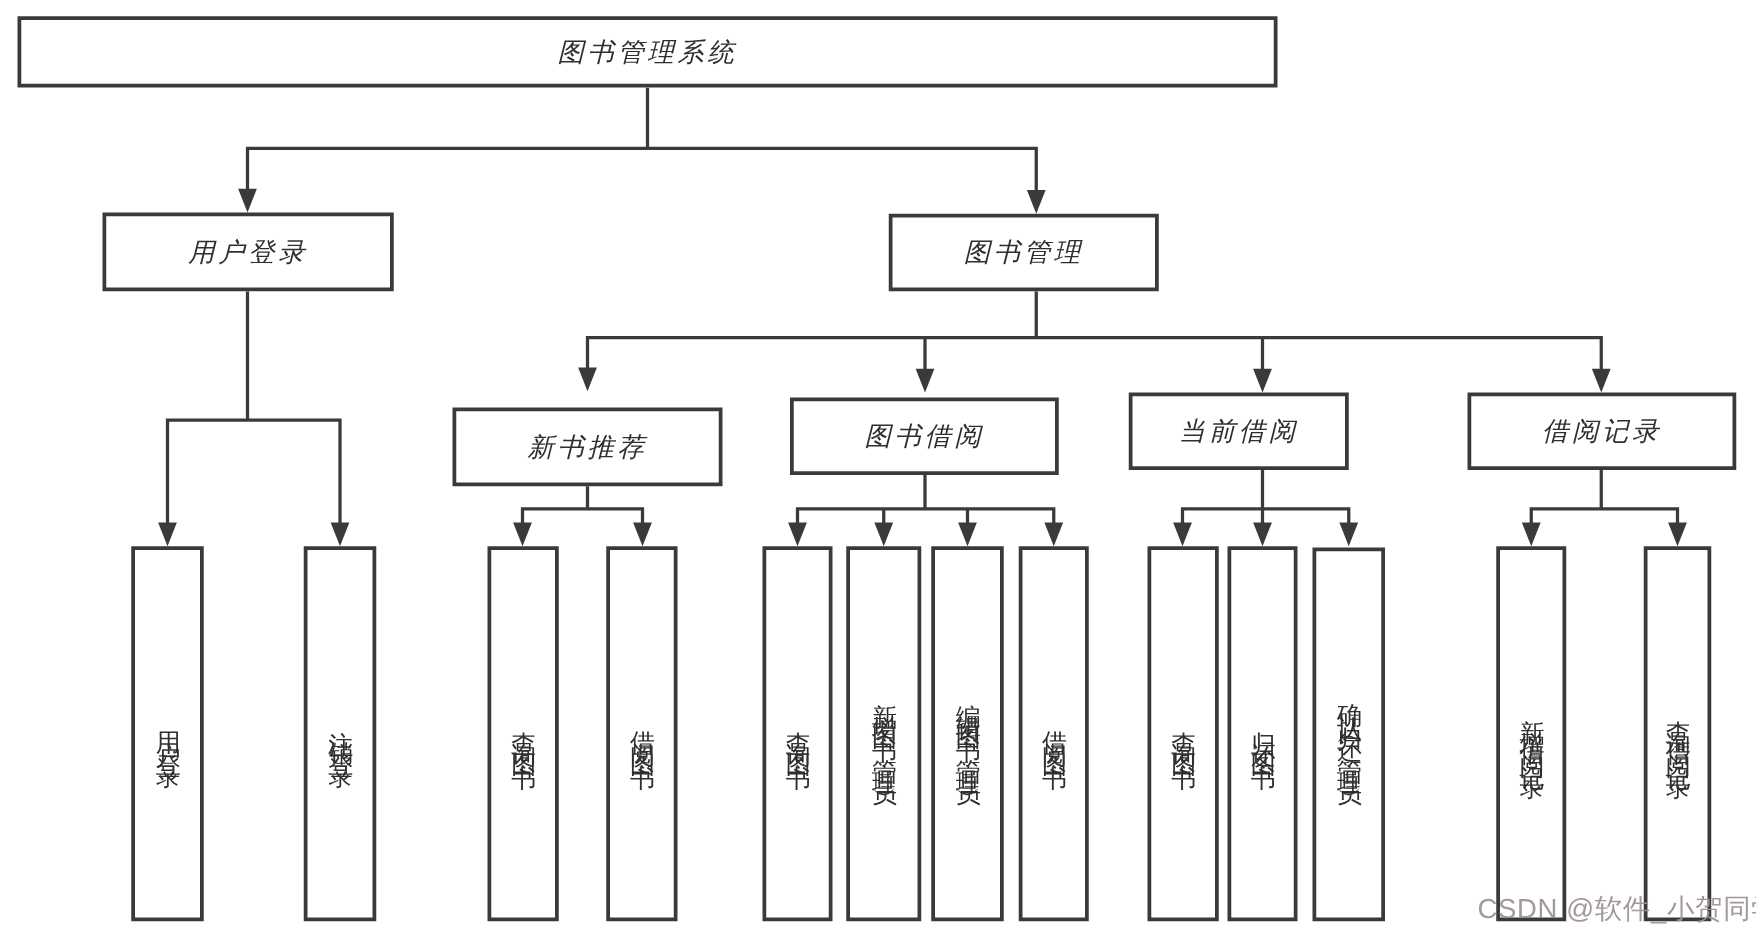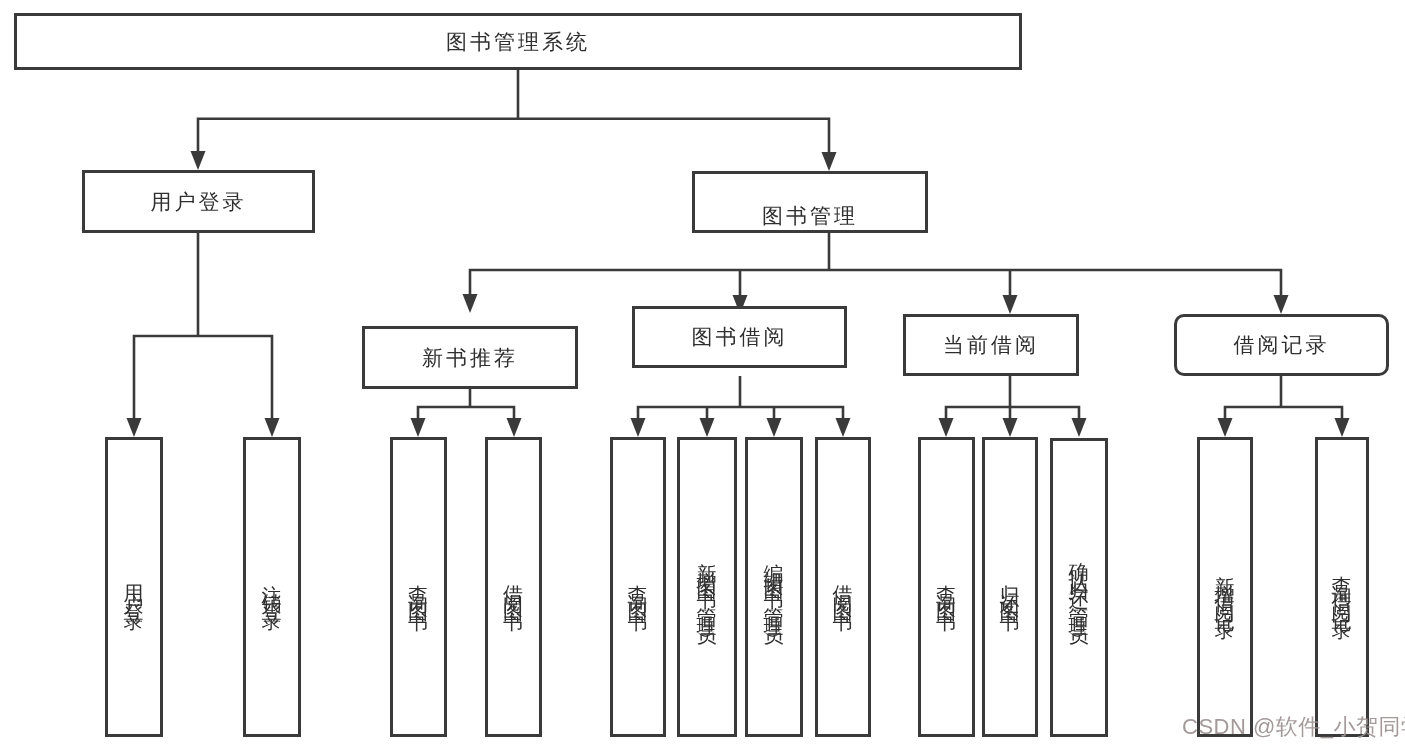--- a/index.html
+++ b/index.html
@@ -8,20 +8,21 @@
     background:#ffffff;
     font-family:"Liberation Sans","DejaVu Sans",sans-serif;
   }
   #connectors{position:absolute;left:0;top:0;z-index:1;}
   .node{
     position:absolute;z-index:2;box-sizing:border-box;
     border:3px solid #3a3a3a;background:#ffffff;
     display:flex;align-items:center;justify-content:center;
     color:#2f2f2f;font-size:21px;letter-spacing:3px;
     white-space:nowrap;
+    font-style:italic;
   }
   .leaf{
     position:absolute;z-index:2;box-sizing:border-box;
     border:3px solid #3a3a3a;background:#ffffff;
     display:flex;align-items:center;justify-content:center;
     color:#2f2f2f;
   }
   .leaf span{
     writing-mode:vertical-rl;text-orientation:mixed;
     font-size:20px;letter-spacing:9px;line-height:1;
@@ -95,34 +96,34 @@
   </g>
 </svg>
 
 <div class="node" style="left:14px;top:13px;width:1008px;height:57px;">
   <span>图书管理系统</span>
 </div>
 
 <div class="node" style="left:82px;top:170px;width:233px;height:63px;">
   <span>用户登录</span>
 </div>
-<div class="node" style="left:692px;top:171px;width:236px;height:62px;align-items:flex-end;">
+<div class="node" style="left:711px;top:171px;width:216px;height:62px;">
   <span>图书管理</span>
 </div>
 
 <div class="node" style="left:362px;top:326px;width:216px;height:63px;">
   <span>新书推荐</span>
 </div>
-<div class="node" style="left:632px;top:306px;width:215px;height:62px;">
+<div class="node" style="left:632px;top:318px;width:215px;height:62px;">
   <span>图书借阅</span>
 </div>
 <div class="node" style="left:903px;top:314px;width:176px;height:62px;">
   <span>当前借阅</span>
 </div>
-<div class="node" style="left:1174px;top:314px;width:215px;height:62px;border-radius:10px;">
+<div class="node" style="left:1174px;top:314px;width:215px;height:62px;">
   <span>借阅记录</span>
 </div>
 
 <div class="leaf" style="left:105px;top:437px;width:58px;height:300px;">
   <span>用户登录</span>
 </div>
 <div class="leaf" style="left:243px;top:437px;width:58px;height:300px;">
   <span>注销登录</span>
 </div>
 

